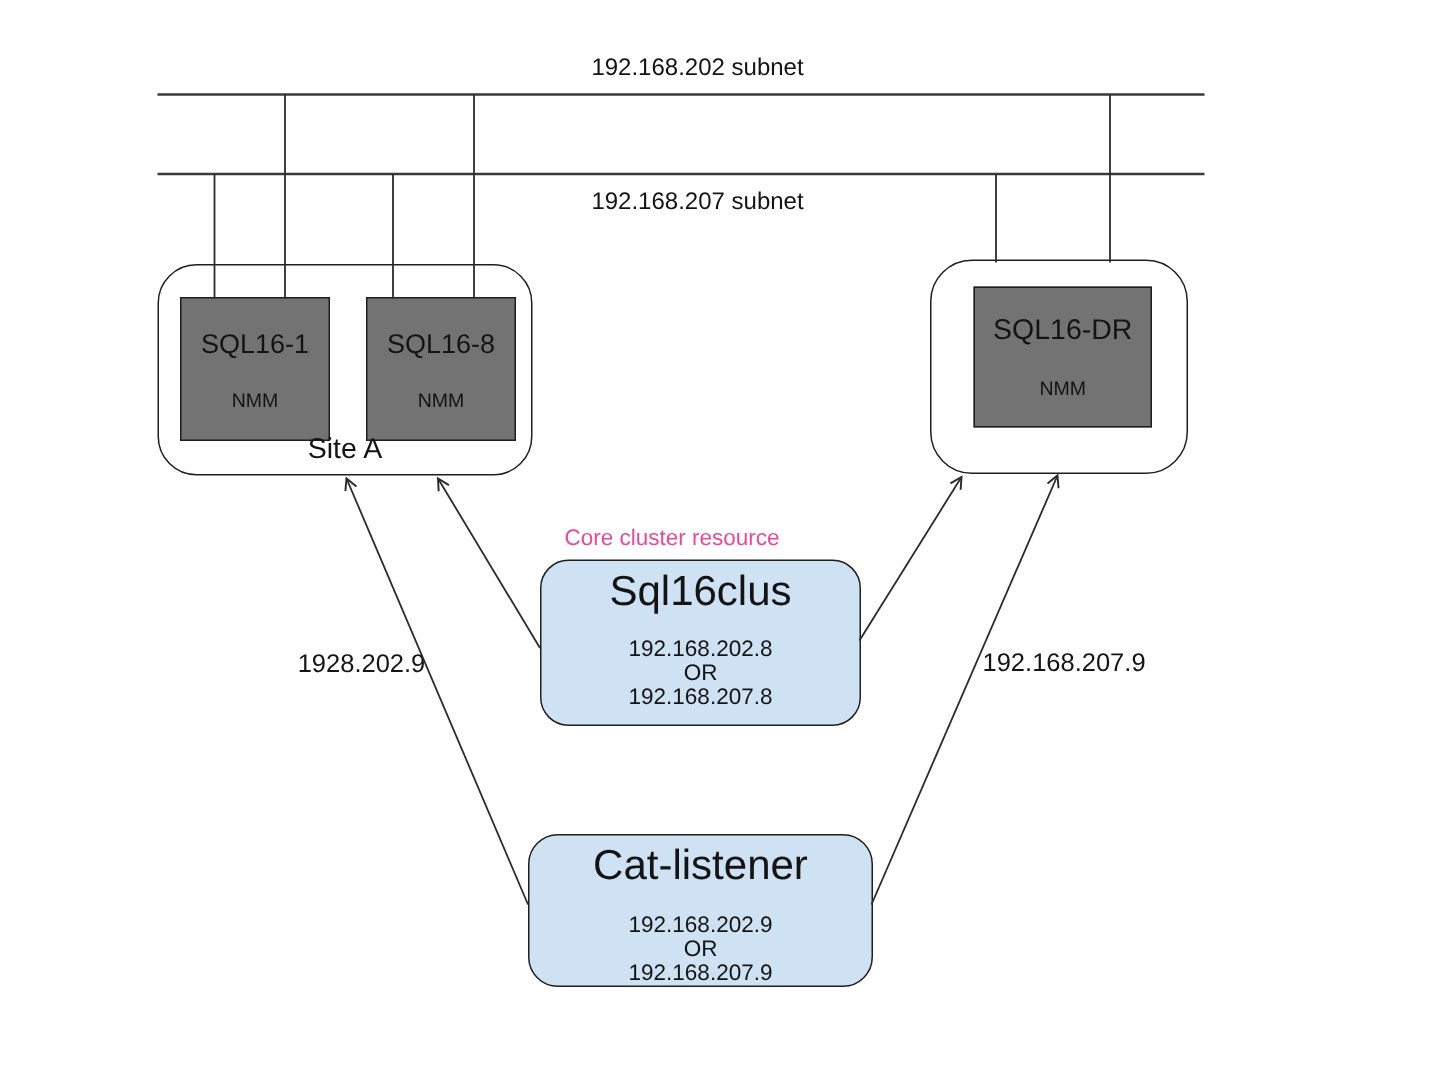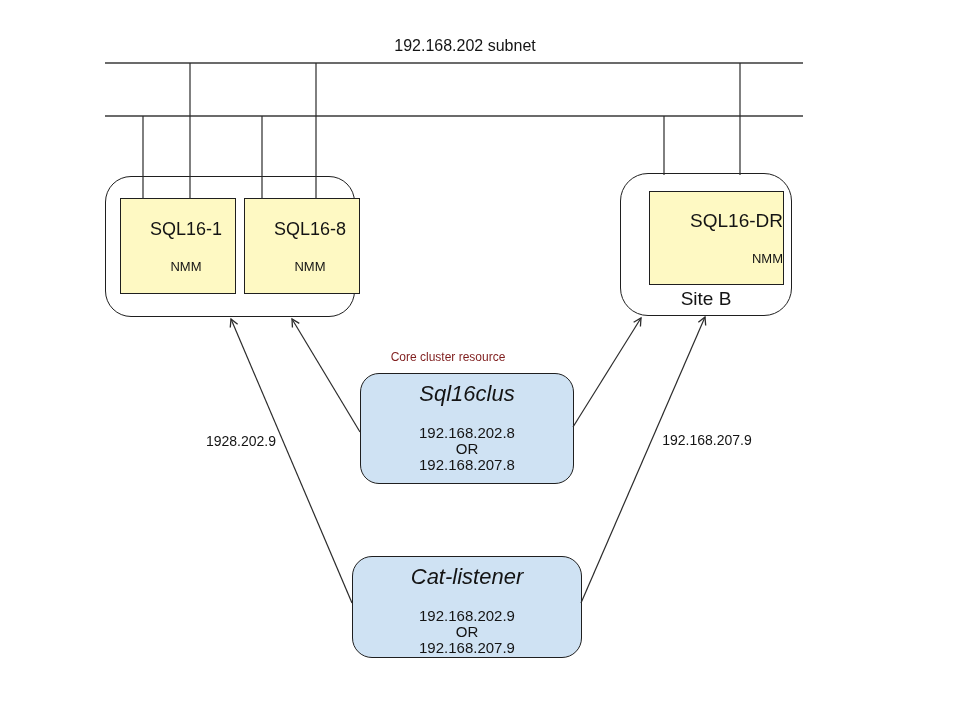--- a/index.html
+++ b/index.html
@@ -12,96 +12,96 @@
     color: #141414;
     overflow: hidden;
   }
   .wires {
     position: absolute;
     left: 0; top: 0;
     pointer-events: none;
   }
   .lbl { position: absolute; white-space: nowrap; }
   .subnet-lbl { font-size: 16px; text-align: center; }
-  .caption-lbl { font-size: 12px; text-align: center; color: #7f1d1d; }
-  .edge-lbl { font-size: 14px; text-align: center; }
+  .caption-lbl { font-size: 15px; text-align: center; color: #ec4899; }
+  .edge-lbl { font-size: 17px; text-align: center; }
   .site {
     position: absolute;
     background: transparent;
     border: 1.6px solid #1f1f1f;
   }
   .site-label {
     position: absolute;
     left: 0; right: 0; bottom: 5px;
     text-align: center;
     font-size: 19px;
   }
   .server {
     position: absolute;
-    background: #fef9c3;
+    background: #737373;
     border: 1.3px solid #1f1f1f;
     display: flex;
     flex-direction: column;
     align-items: center;
     justify-content: center;
     text-align: center;
-    padding-left: 16px;
   }
   .server-title { font-size: 18px; }
   .server-title.lg { font-size: 19px; }
   .server-sub { font-size: 13px; margin-top: 19px; }
   .cluster {
     position: absolute;
     background: #cfe2f3;
     border: 1.5px solid #1f1f1f;
     display: flex;
     flex-direction: column;
     align-items: center;
     text-align: center;
   }
-  .cluster-title { font-size: 22px; margin-top: 8px; line-height: 24px; font-style: italic; }
+  .cluster-title { font-size: 28px; margin-top: 8px; line-height: 24px; }
   .ip-block { margin-top: 19px; font-size: 15px; line-height: 16px; }
 </style>
 </head>
 <body>
 
 <div class="canvas">
 
   <div class="lbl subnet-lbl" style="left:335px; top:37px; width:260px;">192.168.202 subnet</div>
+  <div class="lbl subnet-lbl" style="left:335px; top:126px; width:260px;">192.168.207 subnet</div>
 
   <div class="site" style="left:105px; top:176px; width:248px; height:139px; border-radius:26px;">
     <div class="server" style="left:14px; top:21px; width:98px; height:94px;">
       <div class="server-title">SQL16-1</div>
       <div class="server-sub">NMM</div>
     </div>
     <div class="server" style="left:138px; top:21px; width:98px; height:94px;">
       <div class="server-title">SQL16-8</div>
       <div class="server-sub">NMM</div>
     </div>
+    <div class="site-label">Site A</div>
   </div>
 
   <div class="site" style="left:620px; top:173px; width:170px; height:141px; border-radius:28px;">
-    <div class="server" style="left:28px; top:17px; width:117px; height:92px;align-items:flex-end;">
+    <div class="server" style="left:28px; top:17px; width:117px; height:92px;">
       <div class="server-title lg">SQL16-DR</div>
       <div class="server-sub">NMM</div>
     </div>
-    <div class="site-label">Site B</div>
   </div>
 
   <div class="lbl caption-lbl" style="left:348px; top:350px; width:200px;">Core cluster resource</div>
   <div class="cluster" style="left:360px; top:373px; width:212px; height:109px; border-radius:19px;">
     <div class="cluster-title">Sql16clus</div>
     <div class="ip-block">
       <div>192.168.202.8</div>
       <div>OR</div>
       <div>192.168.207.8</div>
     </div>
   </div>
 
-  <div class="cluster" style="left:352px; top:556px; width:228px; height:100px; border-radius:20px;">
+  <div class="cluster" style="left:352px; top:556px; width:228px; height:100px; border-radius:20px;justify-content:space-between;">
     <div class="cluster-title">Cat-listener</div>
     <div class="ip-block">
       <div>192.168.202.9</div>
       <div>OR</div>
       <div>192.168.207.9</div>
     </div>
   </div>
 
   <div class="lbl edge-lbl" style="left:191px; top:433px; width:100px;">1928.202.9</div>
   <div class="lbl edge-lbl" style="left:655px; top:432px; width:104px;">192.168.207.9</div>

